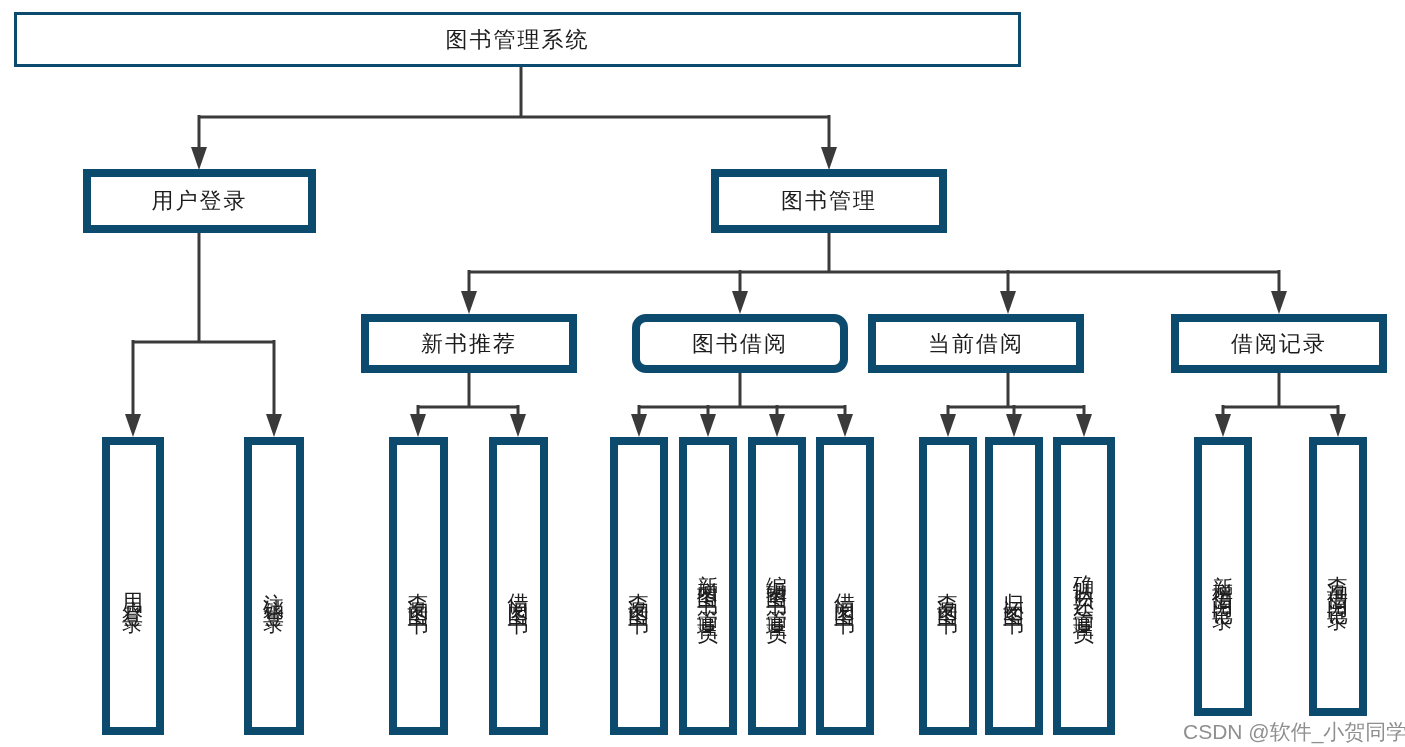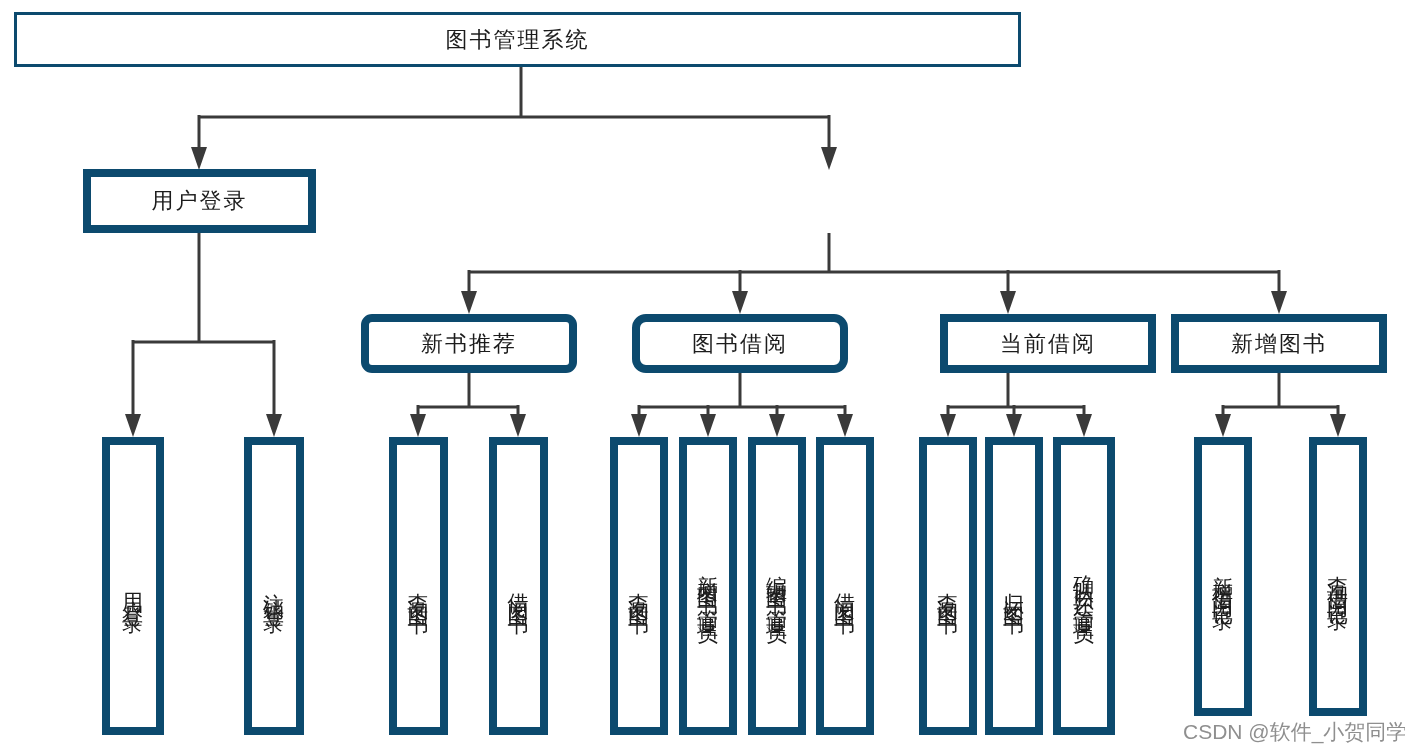--- a/index.html
+++ b/index.html
@@ -122,25 +122,26 @@
       <polygon points="1006,414 1022,414 1014,437"></polygon>
       <polygon points="1076,414 1092,414 1084,437"></polygon>
       <polygon points="1215,414 1231,414 1223,437"></polygon>
       <polygon points="1330,414 1346,414 1338,437"></polygon>
     </g>
   </svg>
 
   <div class="node h root" style="left:14px; top:12px; width:1007px; height:55px;">图书管理系统</div>
 
   <div class="node h" style="left:83px; top:169px; width:233px; height:64px;">用户登录</div>
+  <div class="node h" style="left:711px; top:169px; width:236px; height:64px;">图书管理</div>
 
-  <div class="node h" style="left:361px; top:314px; width:216px; height:59px;border-radius:11px;">新书推荐</div>
+  <div class="node h" style="left:361px; top:314px; width:216px; height:59px;">新书推荐</div>
   <div class="node h" style="left:632px; top:314px; width:216px; height:59px;border-radius:14px;">图书借阅</div>
-  <div class="node h" style="left:940px; top:314px; width:216px; height:59px;">当前借阅</div>
-  <div class="node h" style="left:1171px; top:314px; width:216px; height:59px;">新增图书</div>
+  <div class="node h" style="left:868px; top:314px; width:216px; height:59px;">当前借阅</div>
+  <div class="node h" style="left:1171px; top:314px; width:216px; height:59px;">借阅记录</div>
 
   <div class="node v" style="left:102px; top:437px; width:62px; height:298px;">
     <span class="vtext">用户登录</span>
   </div>
   <div class="node v" style="left:244px; top:437px; width:60px; height:298px;">
     <span class="vtext">注销登录</span>
   </div>
   <div class="node v" style="left:389px; top:437px; width:59px; height:298px;">
     <span class="vtext">查询图书</span>
   </div>

